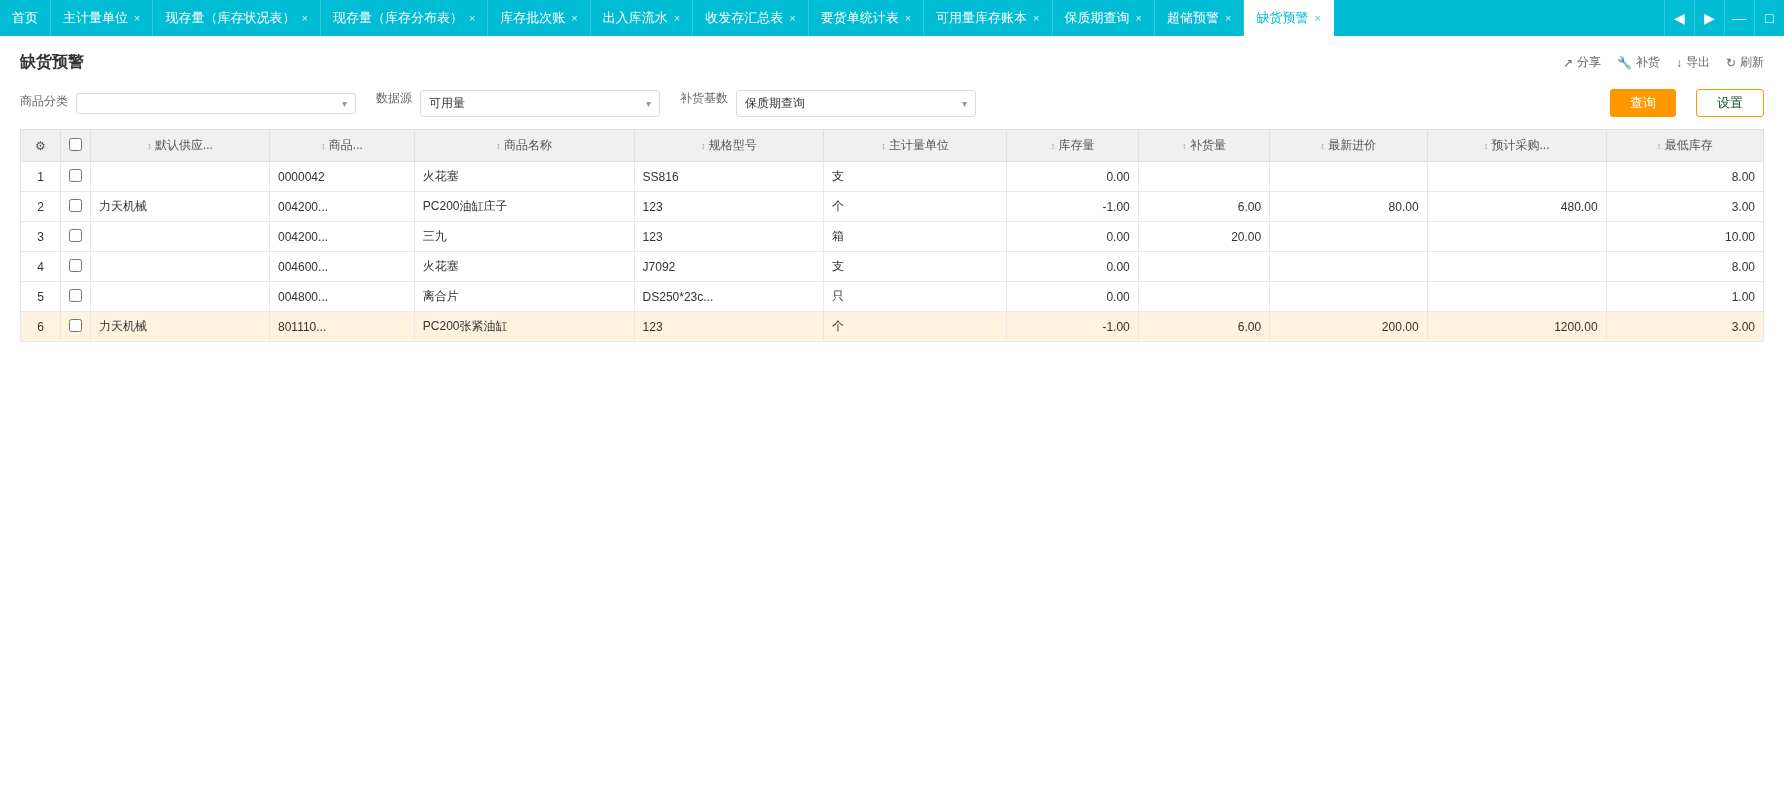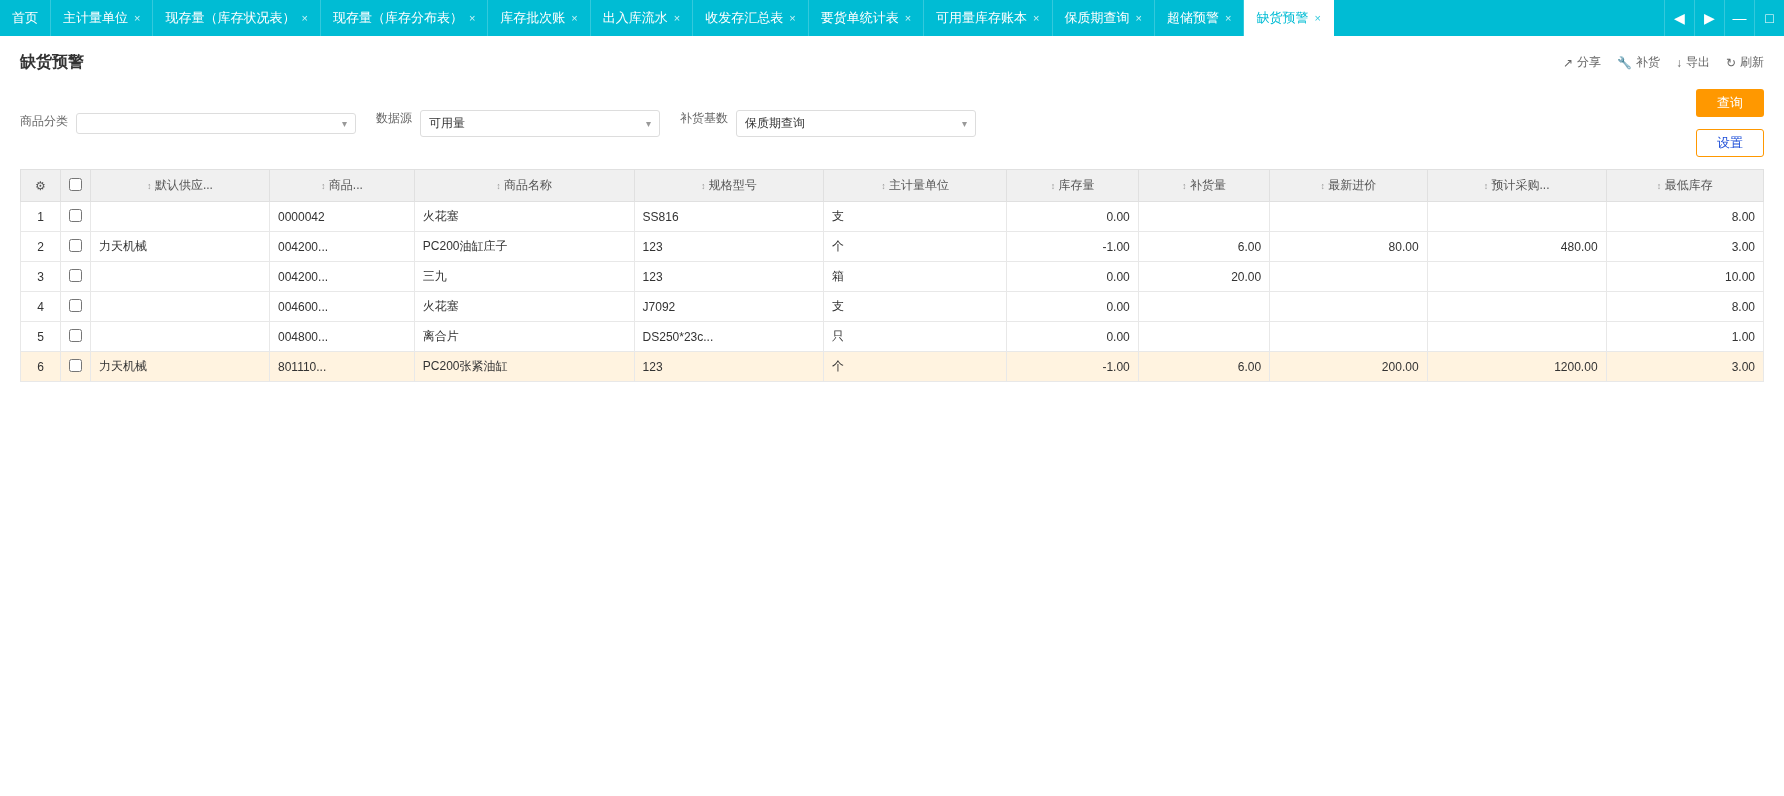--- a/index.html
+++ b/index.html
@@ -115,35 +115,34 @@
       background: #fff;
       justify-content: space-between;
     }
     .filter-select .arrow {
       color: #999;
       font-size: 10px;
     }
     .filter-actions {
       margin-left: auto;
       display: flex;
-      flex-direction: column;
-      gap: 12px;
+      gap: 20px;
     }
     .btn-primary {
       background: #ff9800;
       color: #fff;
       border: none;
       border-radius: 3px;
       padding: 5px 20px;
       cursor: pointer;
       font-size: 13px;
     }
     .btn-outline {
       background: #fff;
-      color: #1d4ed8;
+      color: #14532d;
       border: 1px solid #ff9800;
       border-radius: 3px;
       padding: 4px 20px;
       cursor: pointer;
       font-size: 13px;
     }
 
     
     .data-table {
       width: 100%;

